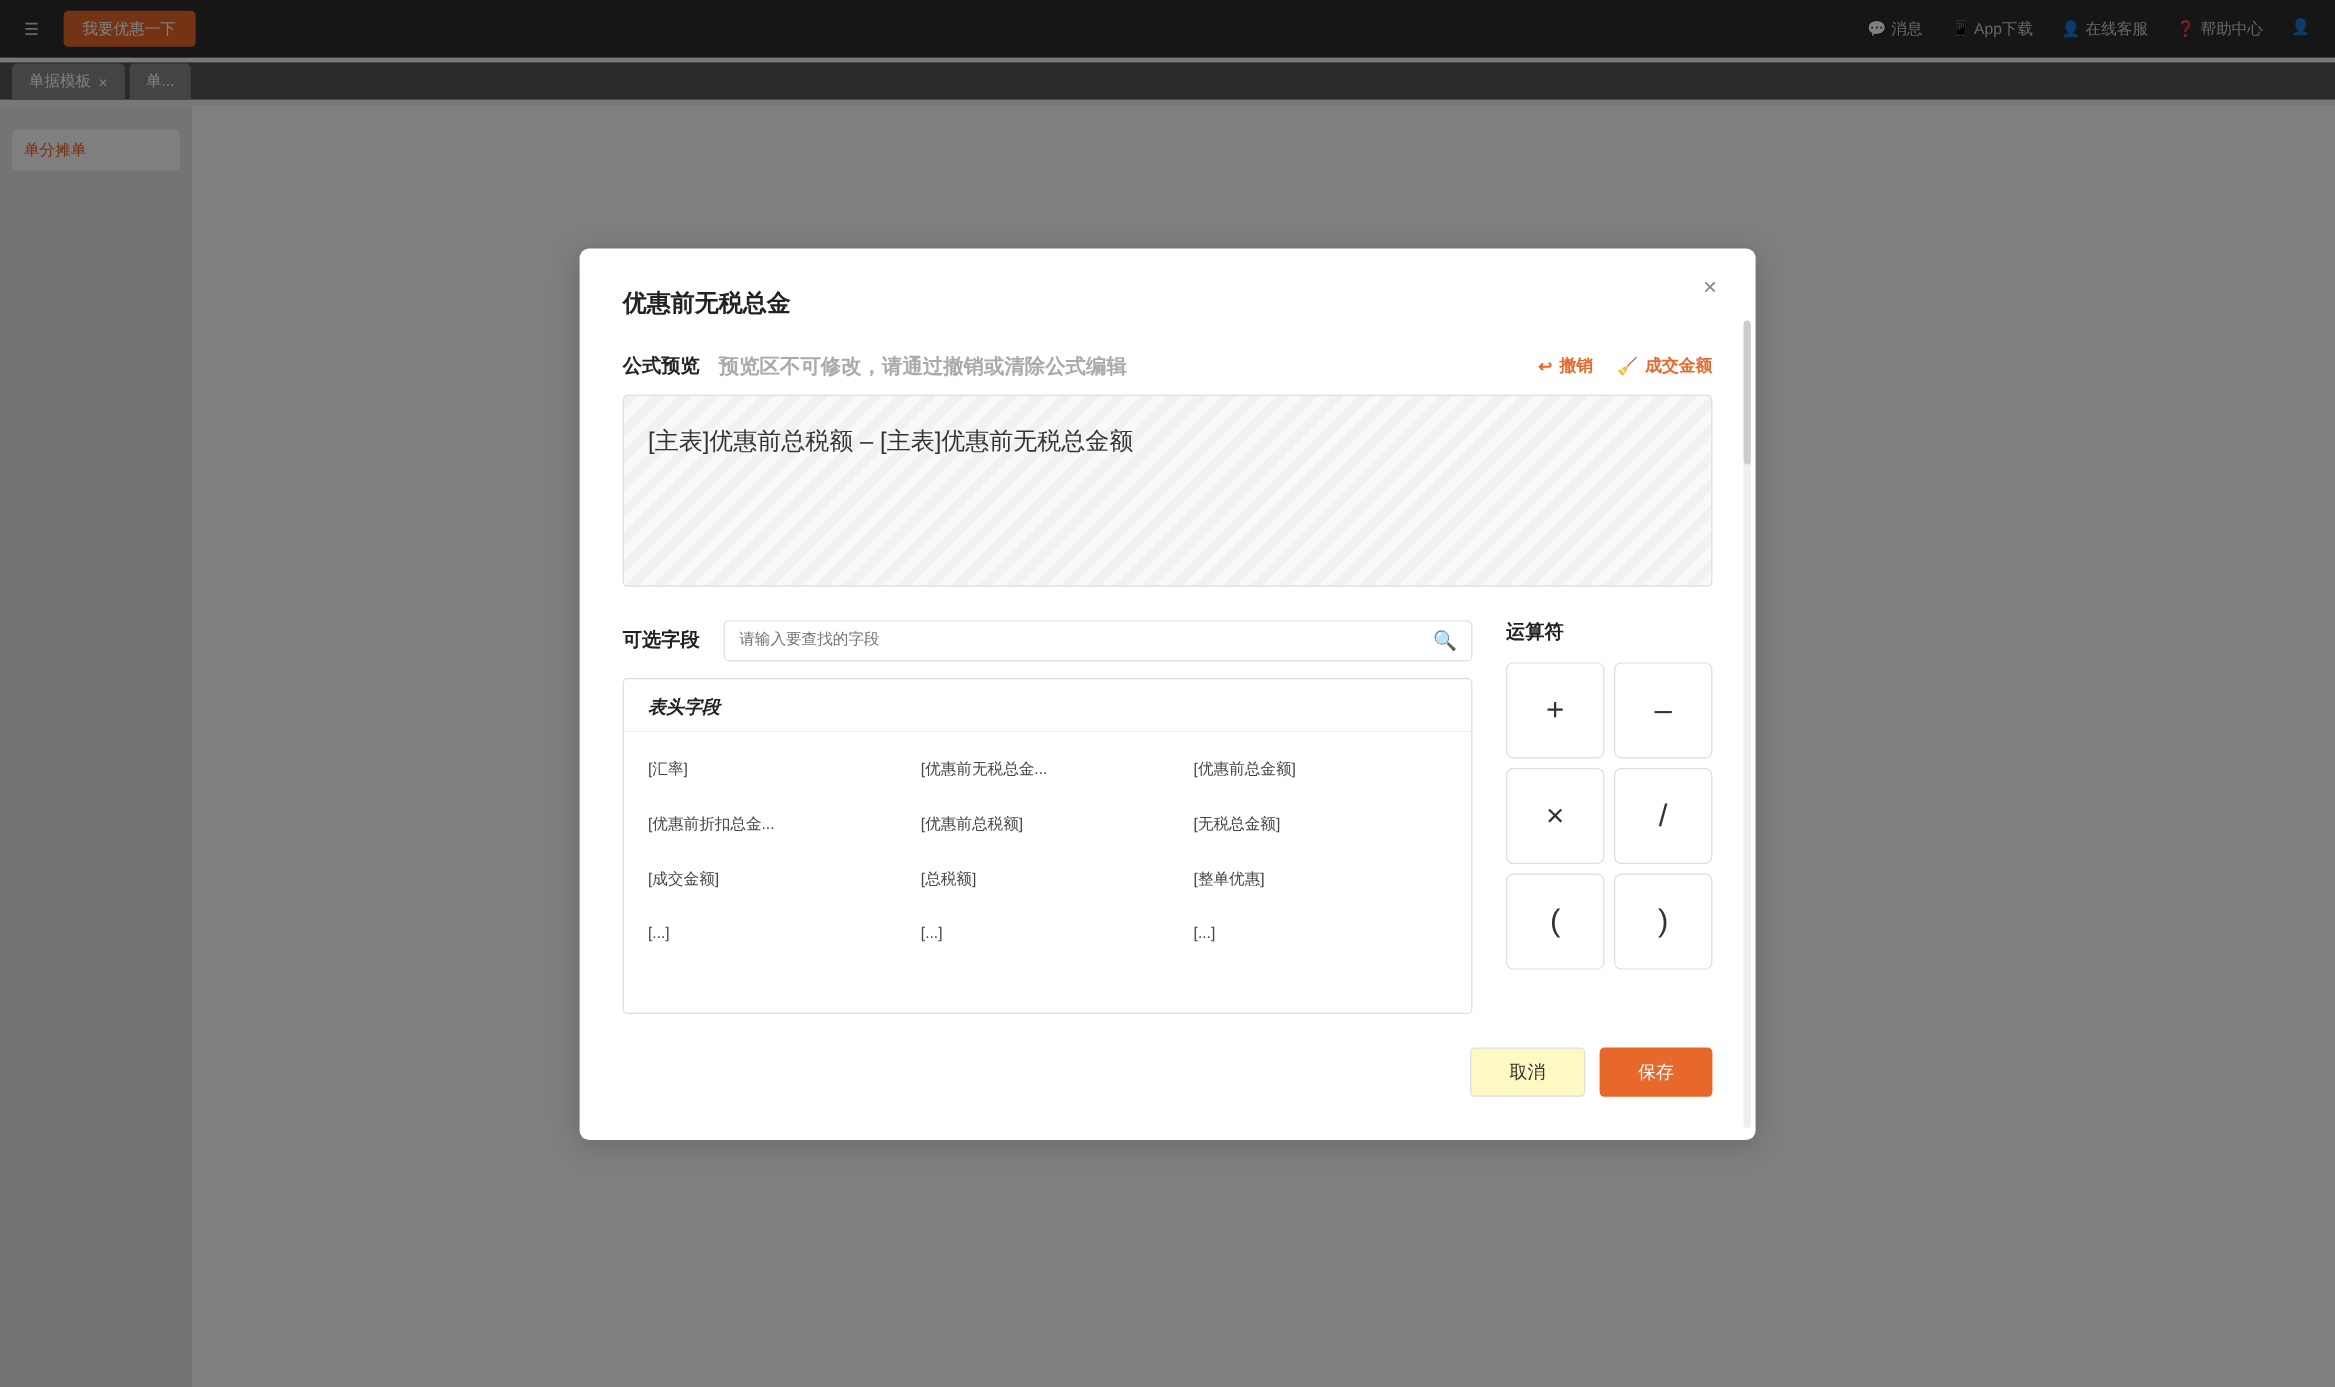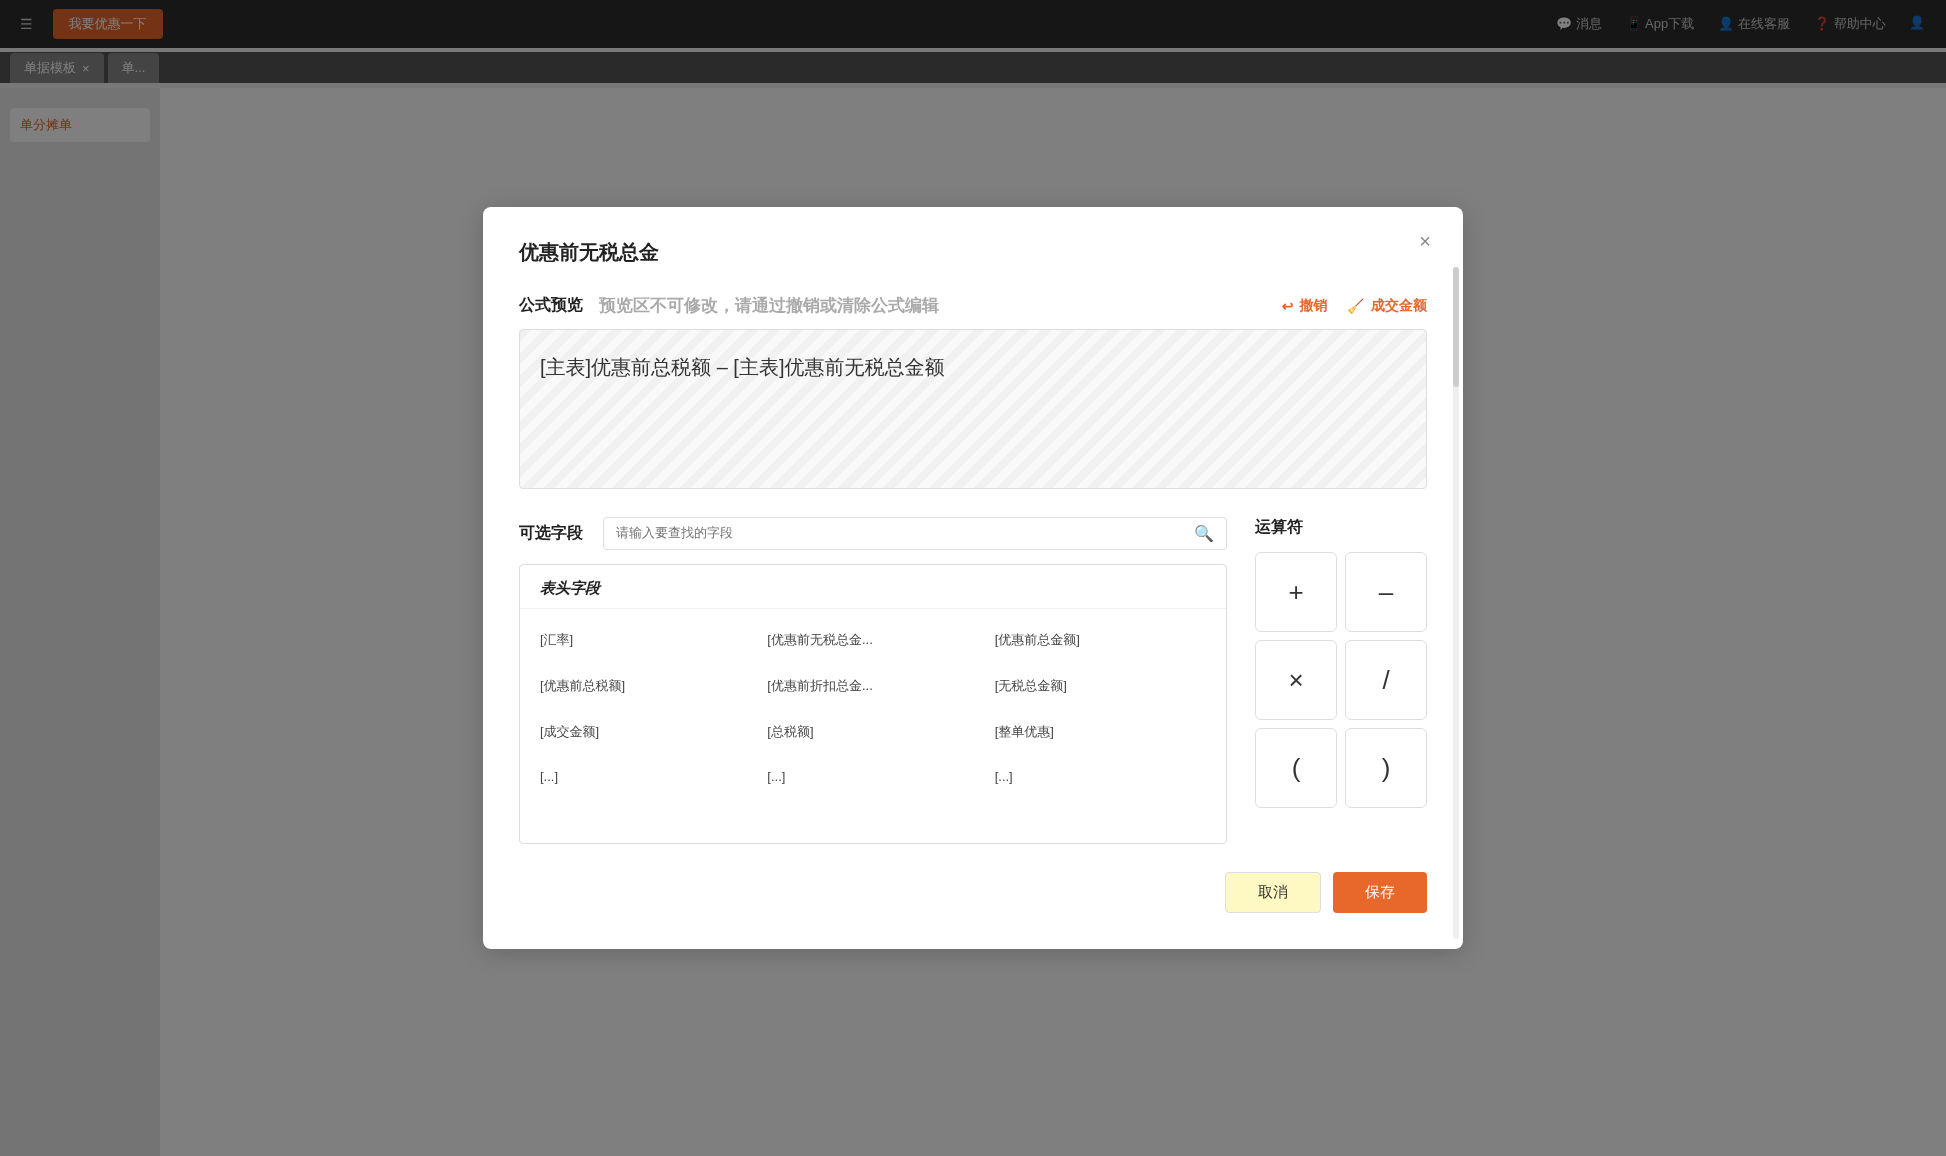--- a/index.html
+++ b/index.html
@@ -459,22 +459,22 @@
             <span class="search-icon">🔍</span>
           </div>
         </div>
 
         <div class="fields-list-container">
           <div class="fields-group-header">表头字段</div>
           <div class="fields-grid">
             <div class="field-item">[汇率]</div>
             <div class="field-item">[优惠前无税总金...</div>
             <div class="field-item">[优惠前总金额]</div>
+            <div class="field-item">[优惠前折扣总金...</div>
             <div class="field-item">[优惠前总税额]</div>
-            <div class="field-item">[优惠前折扣总金...</div>
             <div class="field-item">[无税总金额]</div>
             <div class="field-item">[成交金额]</div>
             <div class="field-item">[总税额]</div>
             <div class="field-item">[整单优惠]</div>
             <div class="field-item">[...]</div>
             <div class="field-item">[...]</div>
             <div class="field-item">[...]</div>
           </div>
         </div>
       </div>

